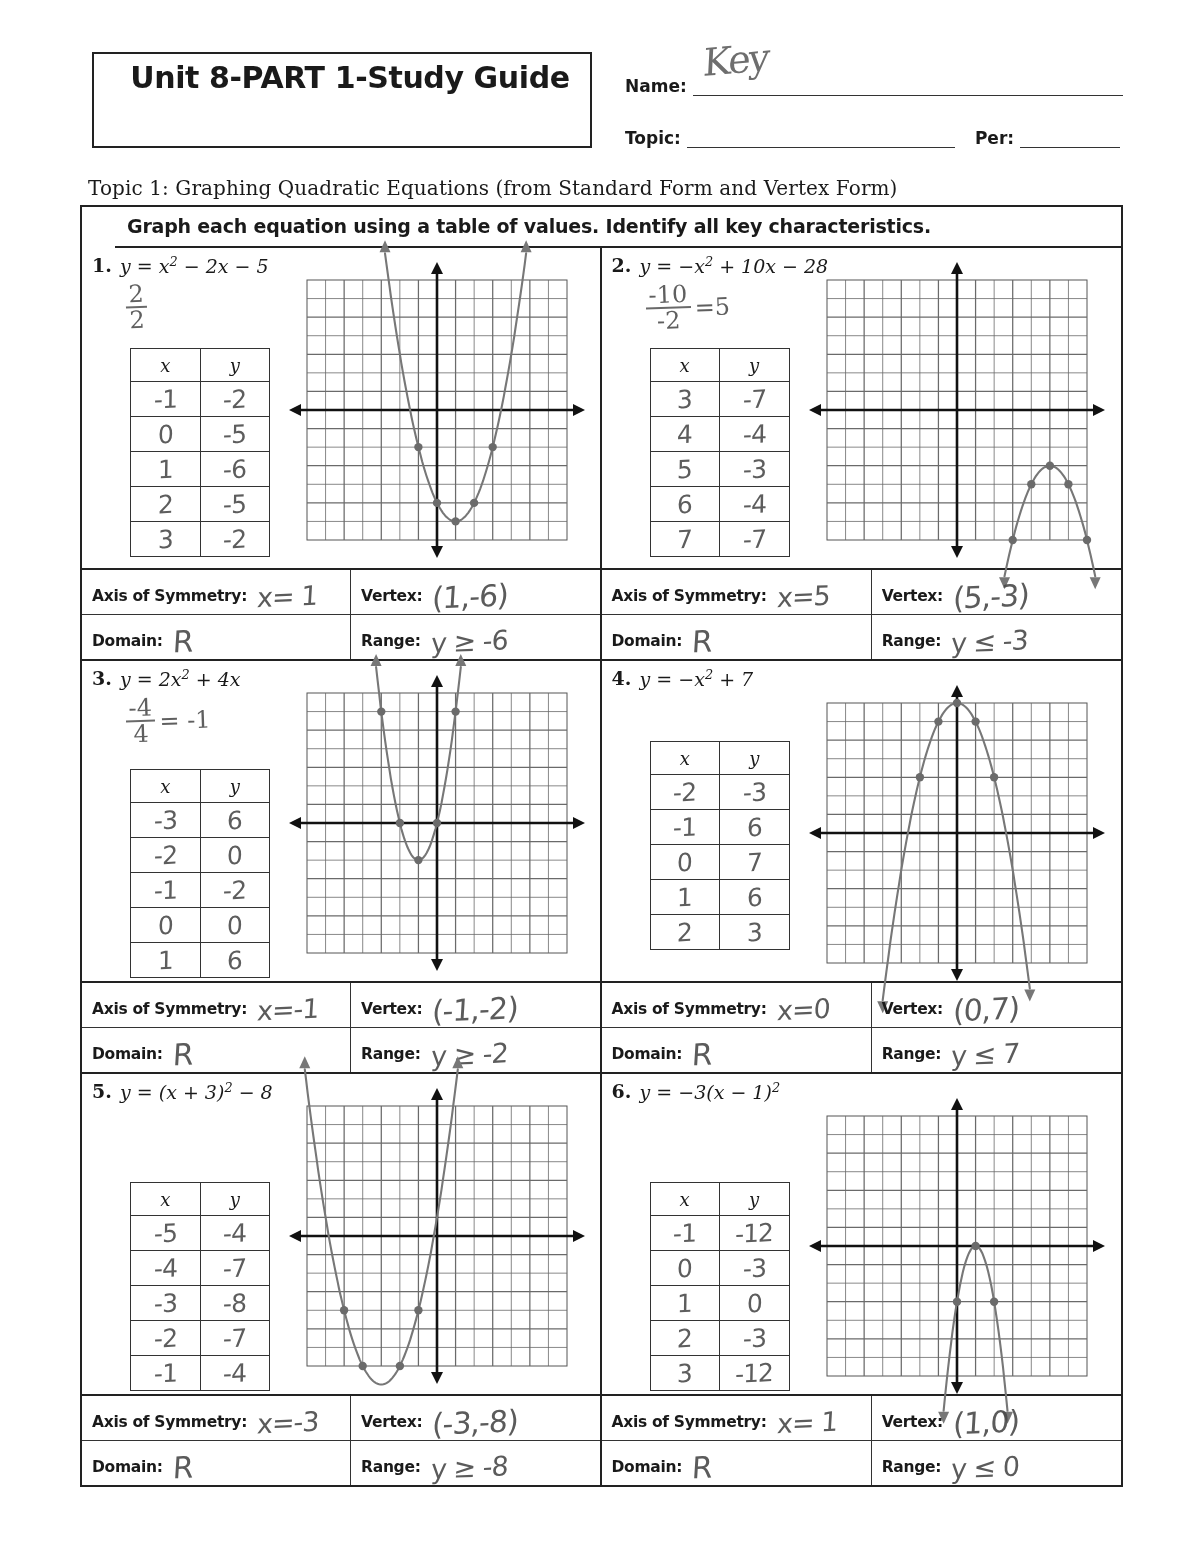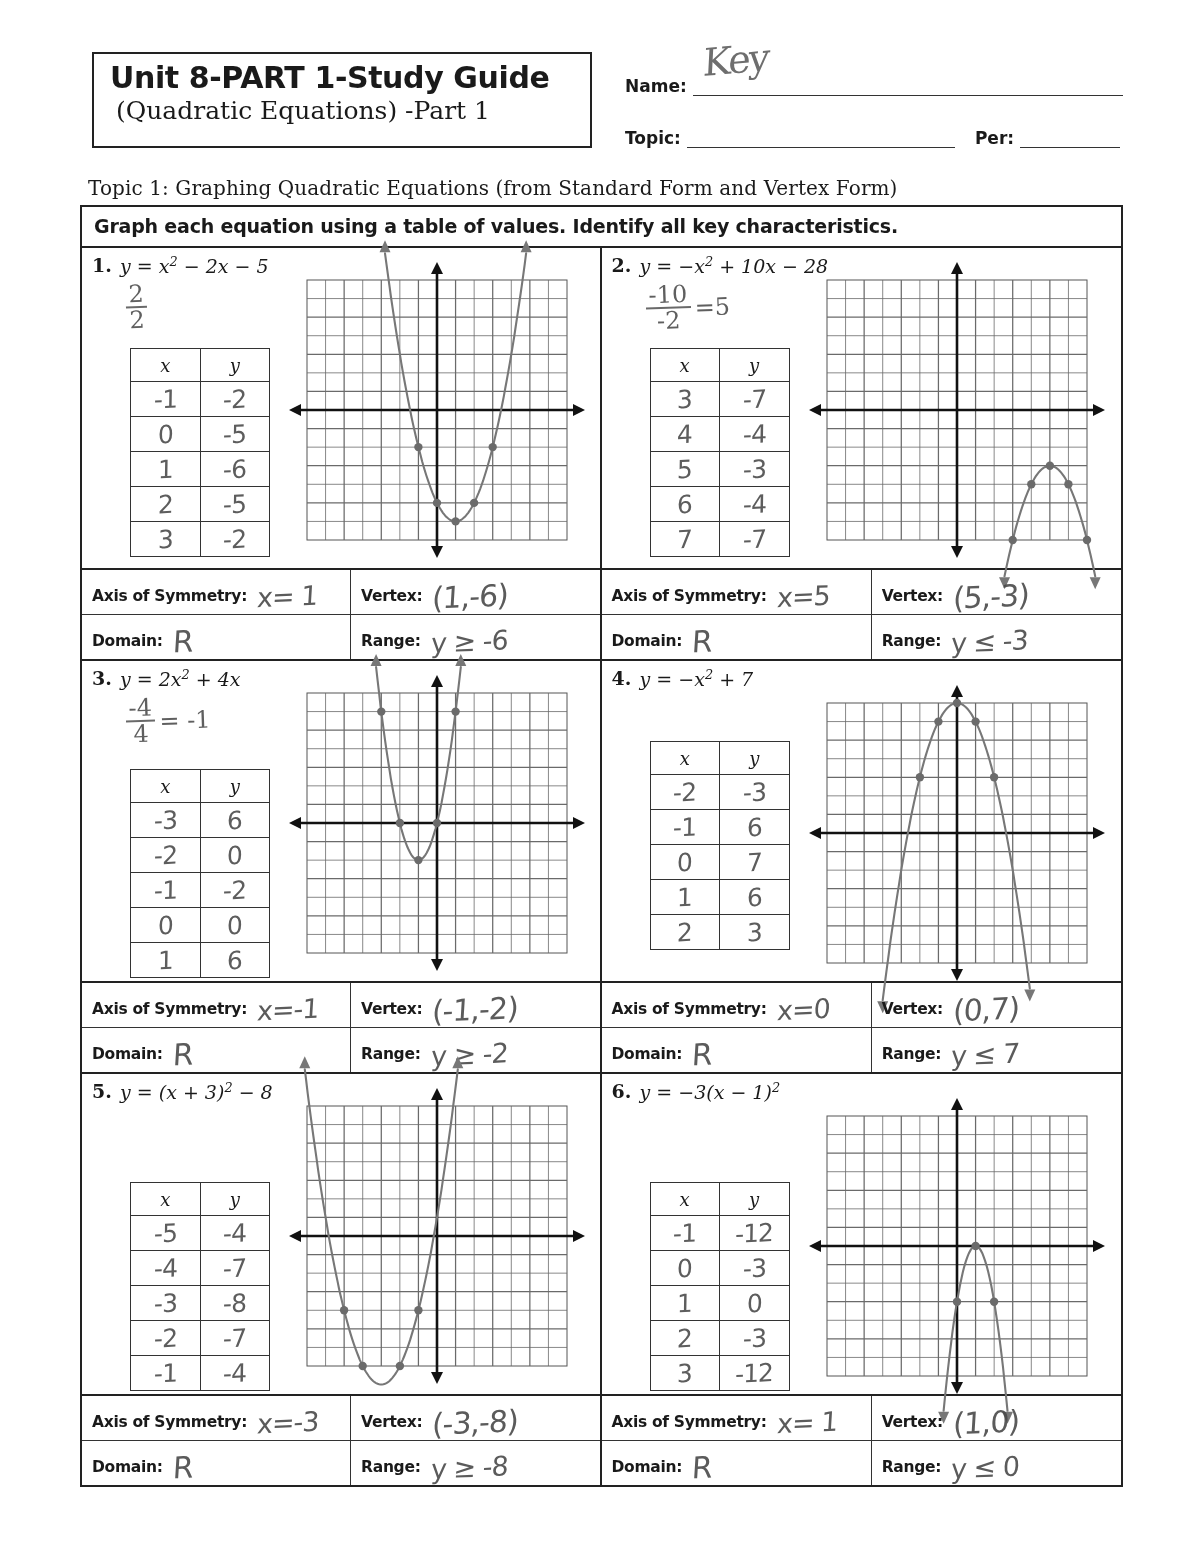--- a/index.html
+++ b/index.html
@@ -26,20 +26,21 @@
     border: 2px solid #222;
     box-sizing: border-box;
   }
   .title-line1 {
     font-family: "DejaVu Sans", sans-serif;
     font-size: 30px;
     font-weight: 700;
     letter-spacing: -0.4px;
     padding: 8px 0 0 16px;
     line-height: 1.05;
+    text-align: center;
   }
   .title-line2 {
     font-family: "DejaVu Serif", serif;
     font-size: 25px;
     padding: 4px 0 0 22px;
     line-height: 1.05;
   }
 
   .namebox { position: absolute; left: 625px; top: 60px; width: 520px; }
   .fieldrow { display: flex; align-items: flex-end; margin-bottom: 16px; position: relative; }
@@ -79,20 +80,21 @@
     border: 2px solid #222;
     box-sizing: border-box;
   }
   .instruction {
     border-bottom: 2px solid #222;
     font-family: "DejaVu Sans", sans-serif;
     font-weight: 700;
     font-size: 19px;
     padding: 8px 12px 9px 12px;
     letter-spacing: -0.2px;
+    margin-left: 33px;
   }
   .prow { display: flex; }
   .pcell {
     width: 50%;
     box-sizing: border-box;
     border-right: 2px solid #222;
     position: relative;
   }
   .pcell:last-child { border-right: none; }
   .prow + .prow .pcell { }
@@ -209,21 +211,20 @@
   .aval.big { font-size: 30px; }
   .answers .sub { border-top: 1.5px solid #333; }
 </style>
 </head>
 <body>
 
 <div class="page">
 
   <div class="title-box">
     <div class="title-line1">Unit 8-PART 1-Study Guide</div>
-    <div class="title-line2">(Quadratic Equations) -Part 1</div>
   </div>
 
   <div class="namebox">
     <div class="fieldrow">
       <span class="fieldlabel">Name:</span>
       <span class="rule" style="width:430px"></span>
       <span class="hand-name">Key</span>
     </div>
     <div class="fieldrow">
       <span class="fieldlabel">Topic:</span>

